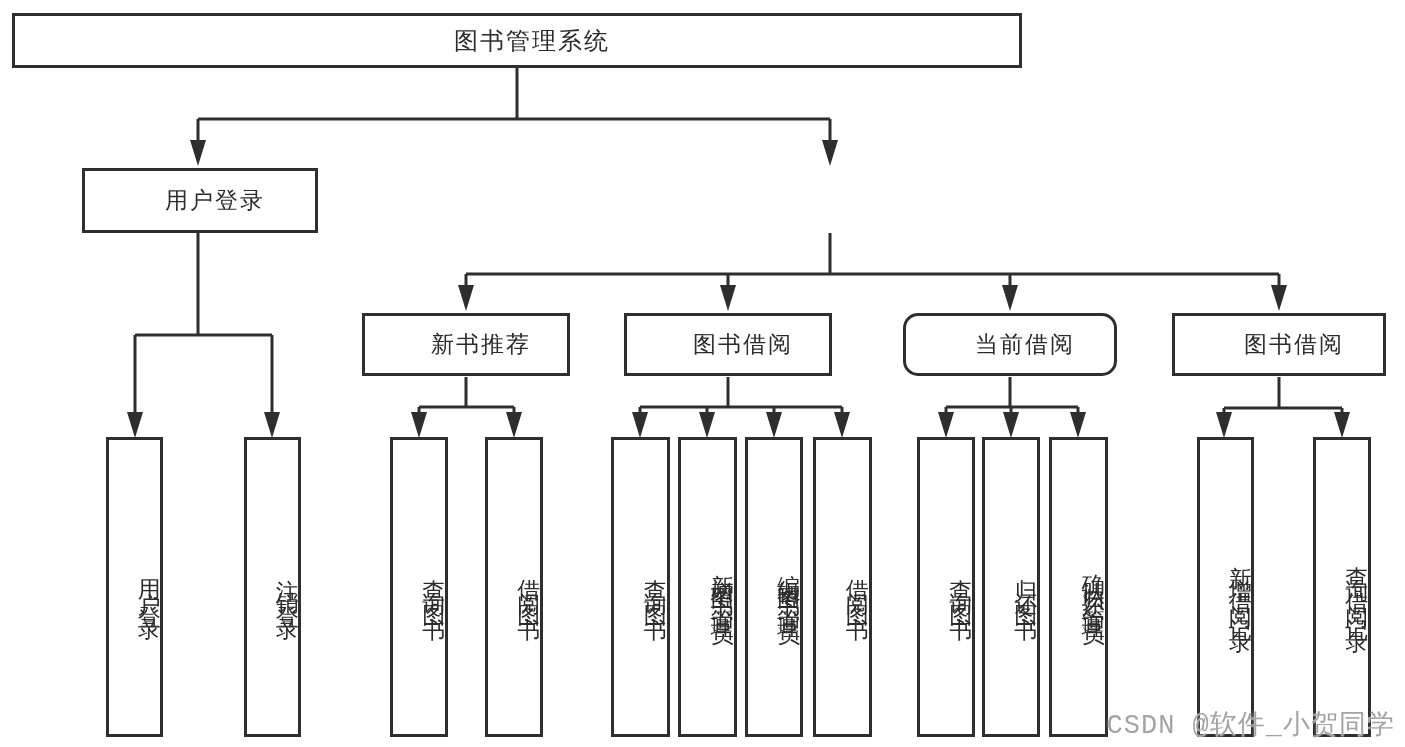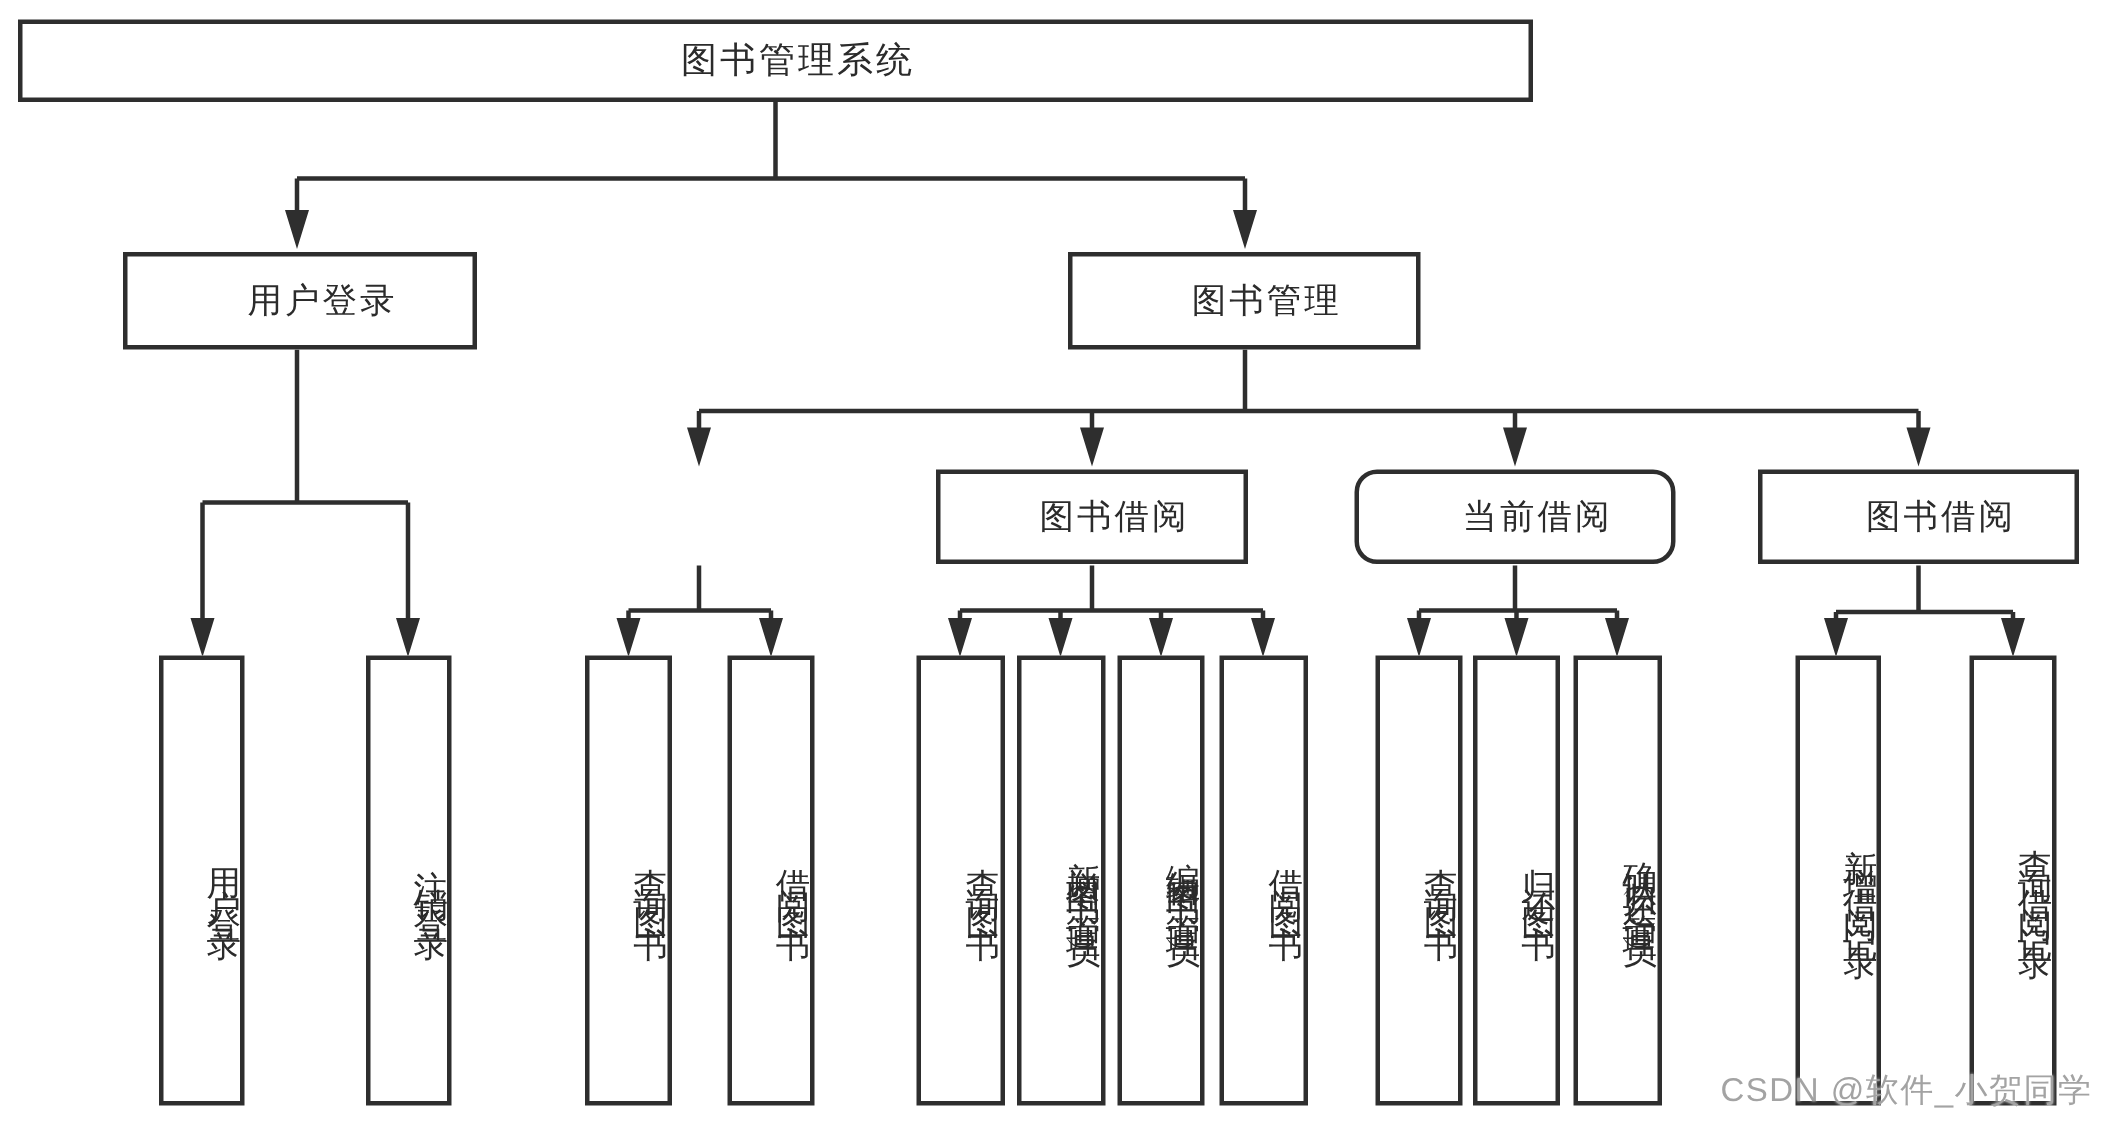--- a/index.html
+++ b/index.html
@@ -40,26 +40,27 @@
   .leaf .lbl{
     writing-mode:vertical-rl;
     text-orientation:mixed;
     letter-spacing:13px;
     font-size:23px;
   }
   .leaf.tight .lbl{letter-spacing:7px;}
   .watermark{
     position:absolute;
     right:10px;bottom:5px;
-    font-size:22px;
+    font-size:27px;
     letter-spacing:1px;
     color:var(--watermark);
     text-shadow:0 0 2px #ffffff;
     z-index:3;
     white-space:nowrap;
+    font-family:Liberation Mono, monospace;
   }
 </style>
 </head>
 <body>
 
 <div class="stage">
 
   <svg class="connectors" width="1405" height="747" viewBox="0 0 1405 747" aria-hidden="true">
     <path class="wire" d="
       M517 68 V119 M198 119 H830 M198 119 V150 M830 119 V150
@@ -91,24 +92,24 @@
       M1334 412 L1350 412 L1342 438 Z"></path>
   </svg>
 
   <div class="node root" style="left:12px;top:13px;width:1010px;height:55px;">
     <span class="lbl">图书管理系统</span>
   </div>
 
   <div class="node" style="left:82px;top:168px;width:236px;height:65px;">
     <span class="lbl">用户登录</span>
   </div>
-  <div class="node" style="left:712px;top:168px;width:235px;height:65px;">
-    <span class="lbl">图书管理</span>
+
+  <div class="node" style="left:362px;top:313px;width:208px;height:63px;">
+    <span class="lbl">新书推荐</span>
   </div>
-
   <div class="node" style="left:624px;top:313px;width:208px;height:63px;">
     <span class="lbl">图书借阅</span>
   </div>
   <div class="node" style="left:903px;top:313px;width:214px;height:63px;border-radius:15px;">
     <span class="lbl">当前借阅</span>
   </div>
   <div class="node" style="left:1172px;top:313px;width:214px;height:63px;">
     <span class="lbl">图书借阅</span>
   </div>
 

